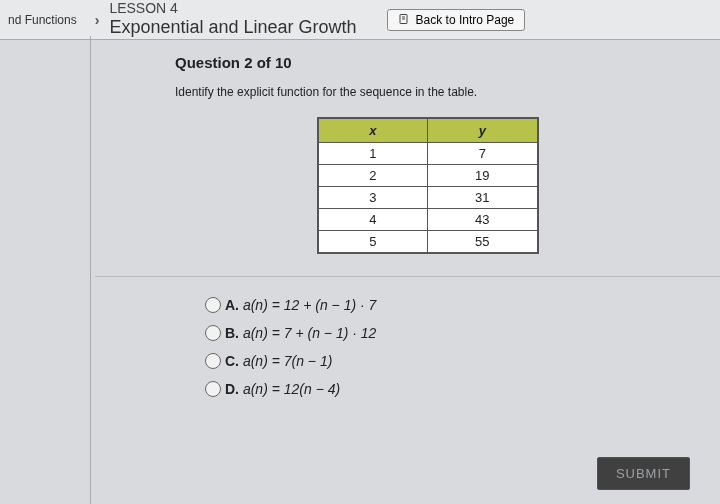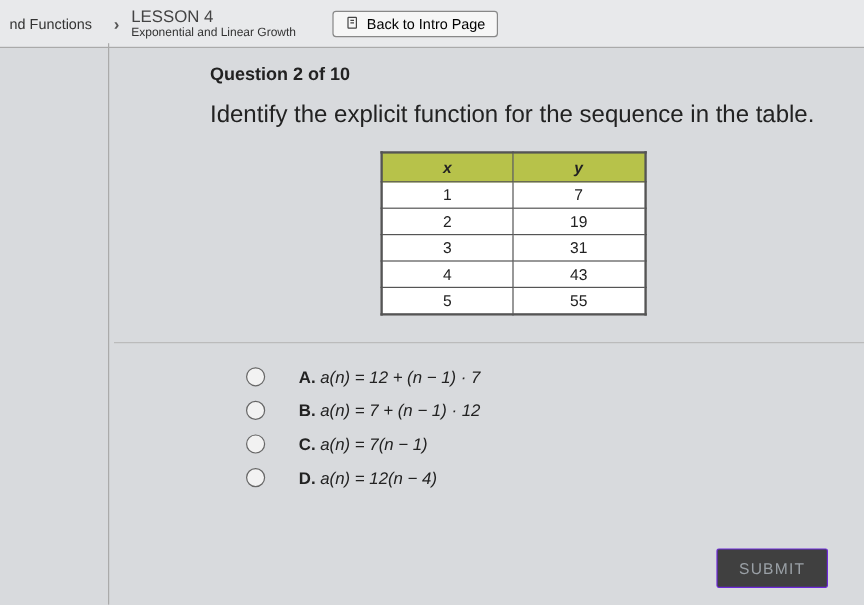--- a/index.html
+++ b/index.html
@@ -19,21 +19,21 @@
   border-bottom: 1px solid #aaa;
   height: 40px;
   padding: 0 8px;
   font-size: 12px;
   color: #333;
 }
 .crumb-left { flex: 0 0 auto; padding-right: 8px; }
 .chev { font-weight: bold; padding: 0 10px; color: #555; font-size: 14px; }
 .crumb-mid { display: flex; flex-direction: column; line-height: 1.2; flex: 0 0 auto; }
 .crumb-mid .lesson { font-size: 14px; color: #444; }
-.crumb-mid .title { font-size: 10px; color: #333; }
+.crumb-mid .title { font-size: 18px; color: #333; }
 .back-btn {
   margin-left: 30px;
   border: 1px solid #888;
   background: #f6f6f6;
   border-radius: 3px;
   padding: 3px 10px;
   font-size: 12px;
   display: flex;
   gap: 6px;
   cursor: pointer;
@@ -41,21 +41,21 @@
 .back-btn .doc-icon {
   width: 12px; height: 12px; display: inline-block;
 }
 .content-wrap {
   position: absolute;
   left: 90px; right: 0; top: 36px; bottom: 0;
   border-left: 1px solid #aaa;
   padding: 18px 40px 0 84px;
 }
 .qnum { font-weight: bold; font-size: 15px; margin-bottom: 14px; }
-.prompt { font-size: 20px; margin-bottom: 18px; }
+.prompt { font-size: 12px; margin-bottom: 18px; }
 .data-table {
   border-collapse: collapse;
   margin: 0 auto 22px auto;
   border: 2px solid #555;
   background: #fff;
 }
 .data-table th {
   background: #b7c24a;
   border: 1px solid #555;
   width: 110px;
@@ -66,21 +66,21 @@
 }
 .data-table td {
   border: 1px solid #555;
   text-align: center;
   padding: 3px 0;
   font-size: 13px;
   width: 110px;
 }
 .divider { border-top: 1px solid #bbb; margin: 0 -40px 20px -80px; }
 .choices { padding-left: 30px; }
-.choice { display: flex; align-items: center; gap: 28px; margin-bottom: 12px; font-size: 14px; }
+.choice { display: flex; align-items: center; gap: 4px; margin-bottom: 12px; font-size: 14px; }
 .radio {
   width: 16px; height: 16px; border: 1.5px solid #666; border-radius: 50%;
   flex: 0 0 auto; background: #f2f2f2;
 }
 .choice .lbl b { font-weight: bold; }
 .choice .fn { font-style: italic; }
 .submit {
   position: absolute;
   right: 30px;
   bottom: 14px;

